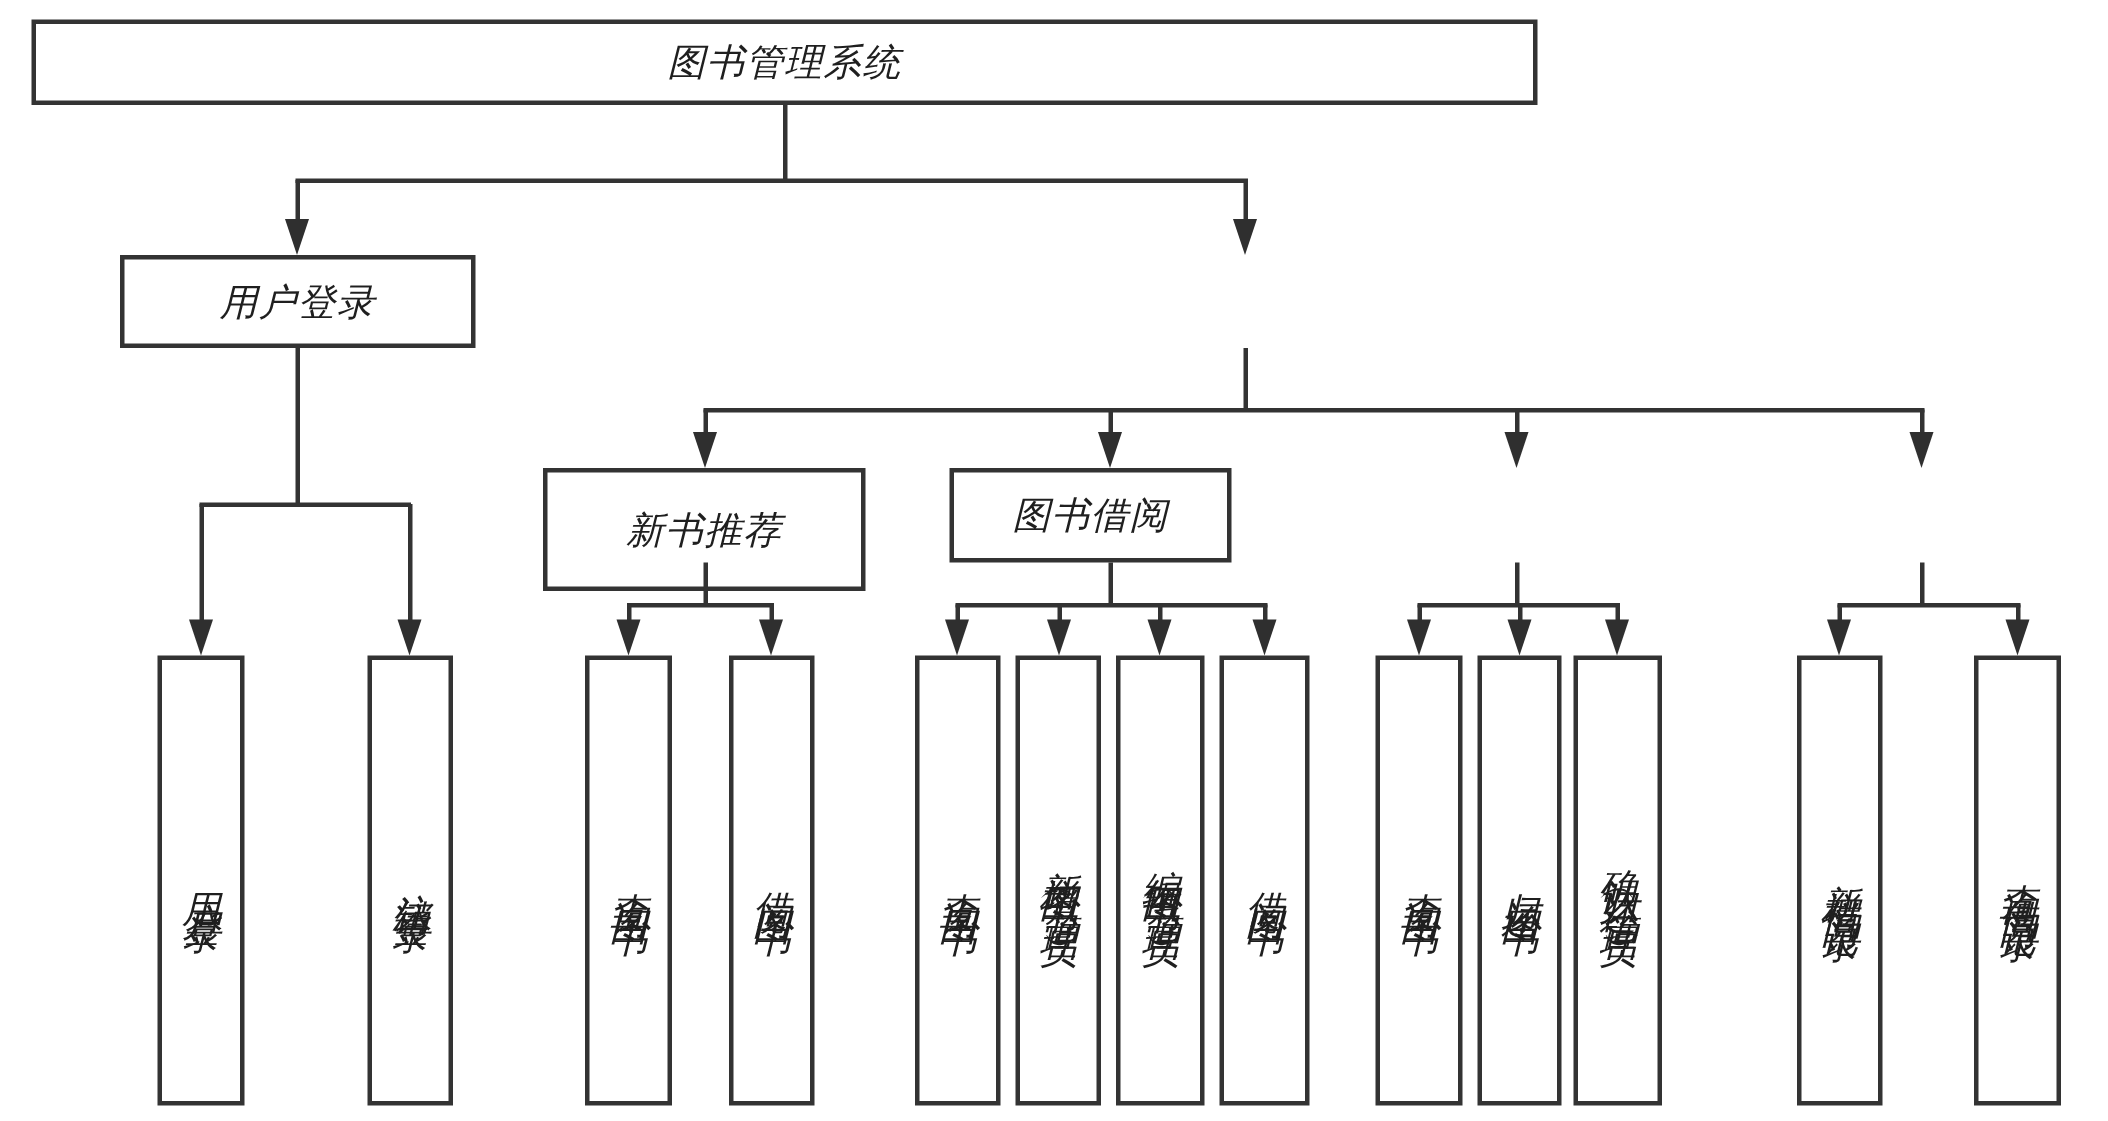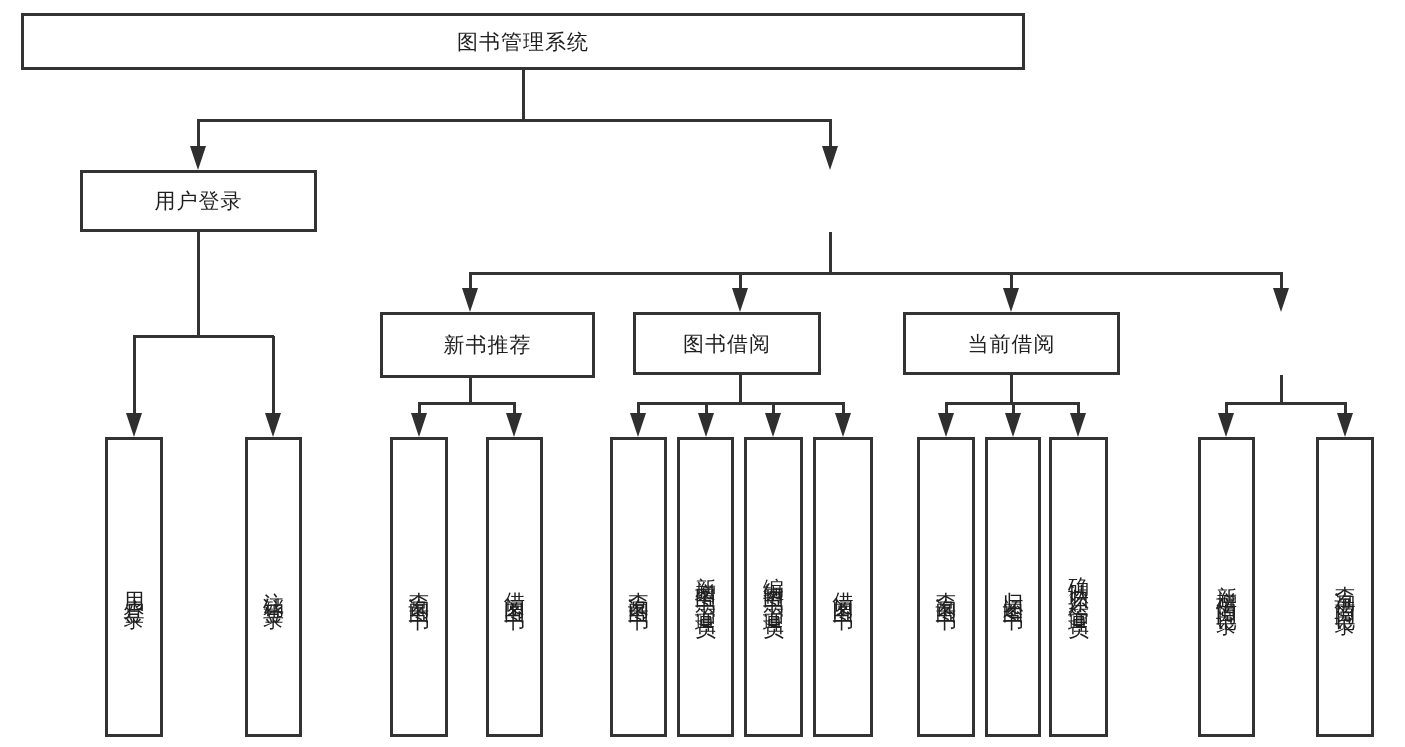--- a/index.html
+++ b/index.html
@@ -11,21 +11,21 @@
     color:#1f1f1f;
     overflow:hidden;
   }
   .box{
     position:absolute;
     border:3px solid #333333;
     background:#ffffff;
     box-sizing:border-box;
     display:flex;align-items:center;justify-content:center;
   }
-  .lbl{font-size:21px;letter-spacing:1px;white-space:nowrap;}
+  .lbl{font-size:25px;letter-spacing:1px;white-space:nowrap;font-style:italic;}
   .box.v .lbl{
     writing-mode:vertical-rl;
     text-orientation:mixed;
     letter-spacing:6px;
     white-space:normal;
   }
   .vline{position:absolute;width:3px;background:#333333;}
   .hline{position:absolute;height:3px;background:#333333;}
   .arrow{
     position:absolute;width:0;height:0;
@@ -45,28 +45,25 @@
 <div class="canvas">
 
   <div class="box" style="left:21px;top:13px;width:1004px;height:57px">
     <span class="lbl">图书管理系统</span>
   </div>
 
   <div class="box" style="left:80px;top:170px;width:237px;height:62px">
     <span class="lbl">用户登录</span>
   </div>
 
-  <div class="box" style="left:380px;top:312px;width:215px;height:66px">
+  <div class="box" style="left:362px;top:312px;width:215px;height:82px">
     <span class="lbl">新书推荐</span>
   </div>
   <div class="box" style="left:633px;top:312px;width:188px;height:63px">
     <span class="lbl">图书借阅</span>
-  </div>
-  <div class="box" style="left:903px;top:312px;width:217px;height:63px">
-    <span class="lbl">当前借阅</span>
   </div>
 
   <div class="box v" style="left:105px;top:437px;width:58px;height:300px">
     <span class="lbl">用户登录</span>
   </div>
   <div class="box v" style="left:245px;top:437px;width:57px;height:300px">
     <span class="lbl">注销登录</span>
   </div>
   <div class="box v" style="left:390px;top:437px;width:58px;height:300px">
     <span class="lbl">查询图书</span>

